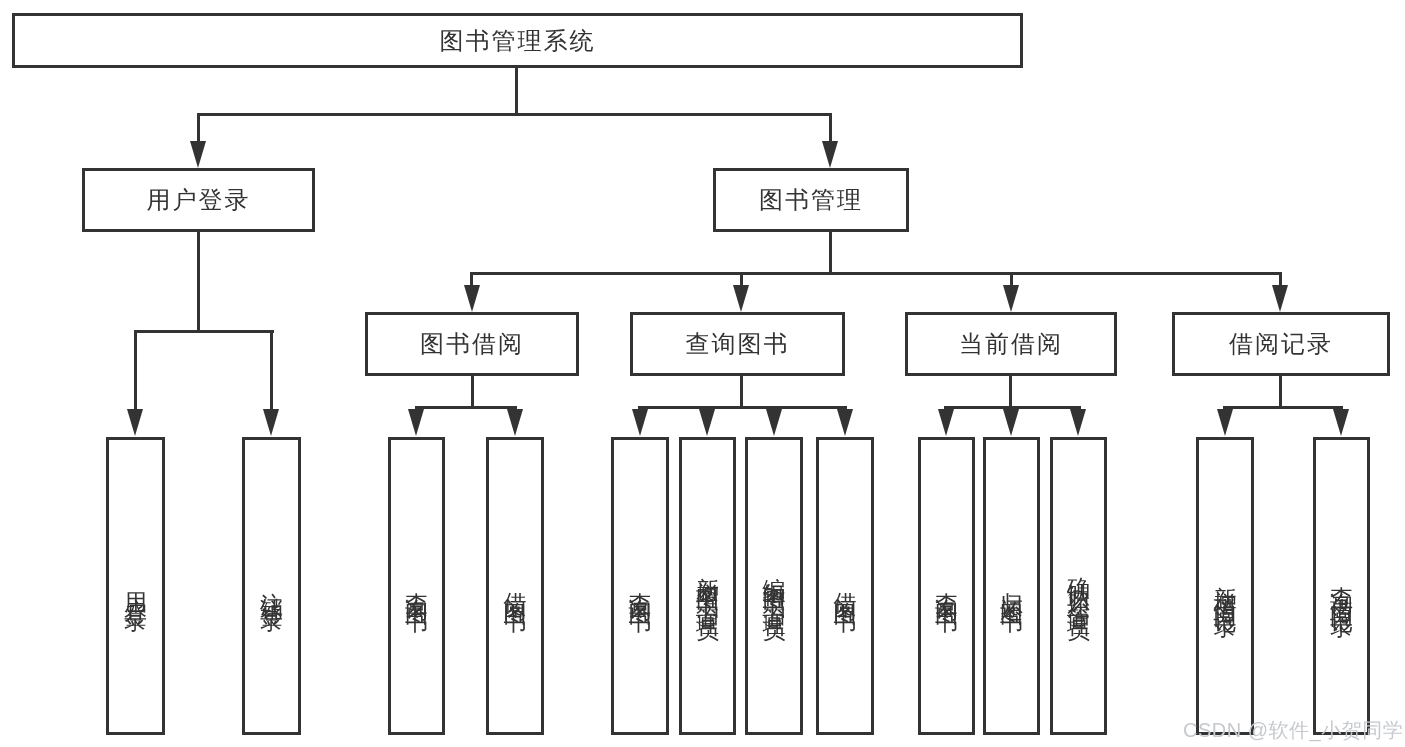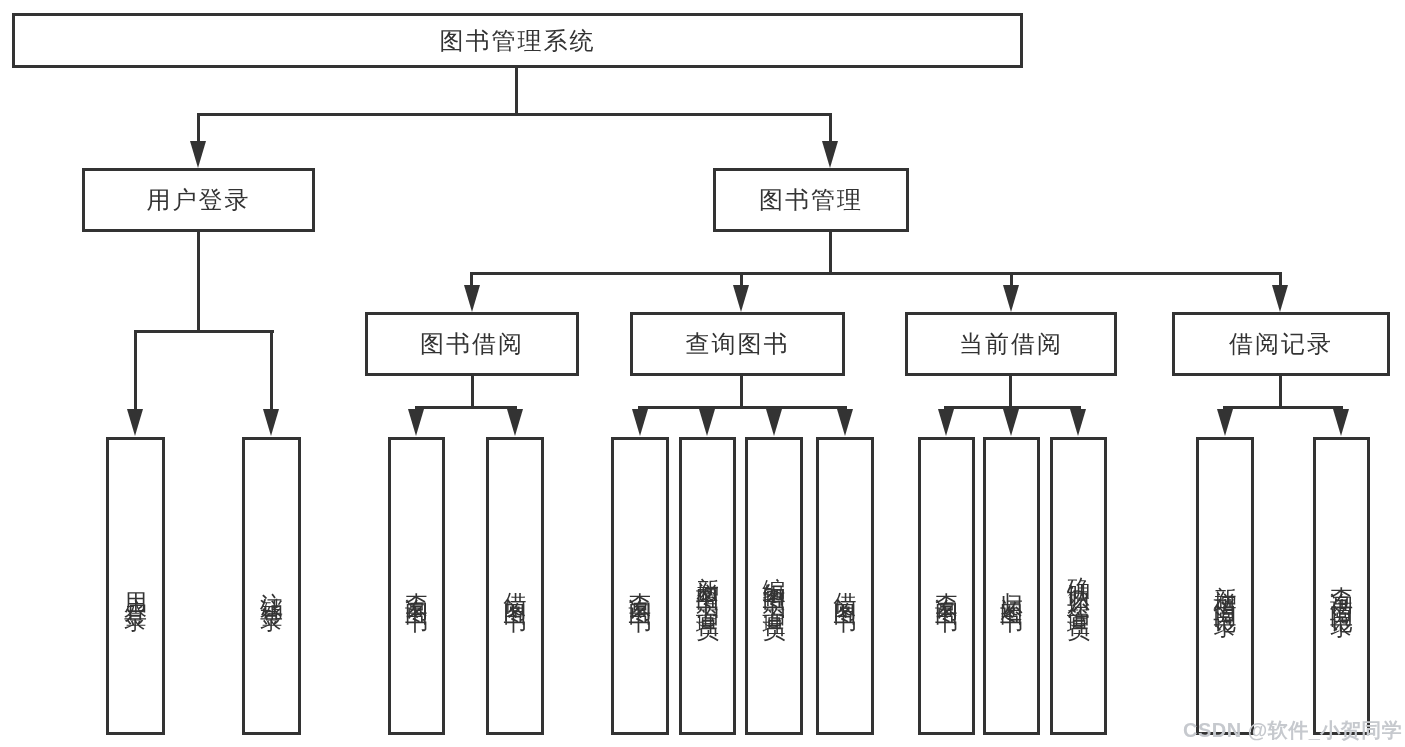--- a/index.html
+++ b/index.html
@@ -18,21 +18,21 @@
     font-size:23px;letter-spacing:6px;line-height:1;color:#333333;white-space:nowrap;
   }
   .ln{position:absolute;background:#333333;z-index:1;}
   .ah{
     position:absolute;width:0;height:0;z-index:1;
     border-left:8px solid transparent;border-right:8px solid transparent;
     border-top:27px solid #333333;
   }
   .watermark{
     position:absolute;left:1183px;top:717px;z-index:10;
-    font-size:20px;color:#c6c9ce;white-space:nowrap;letter-spacing:0.5px;font-weight:bold;
+    font-size:20px;color:#c6c9ce;white-space:nowrap;letter-spacing:0.5px;
   }
 </style>
 </head>
 <body>
 
 <div id="canvas">
 
   <div class="box hlabel" style="left:12px;top:13px;width:1011px;height:55px;">
     <span>图书管理系统</span>
   </div>

